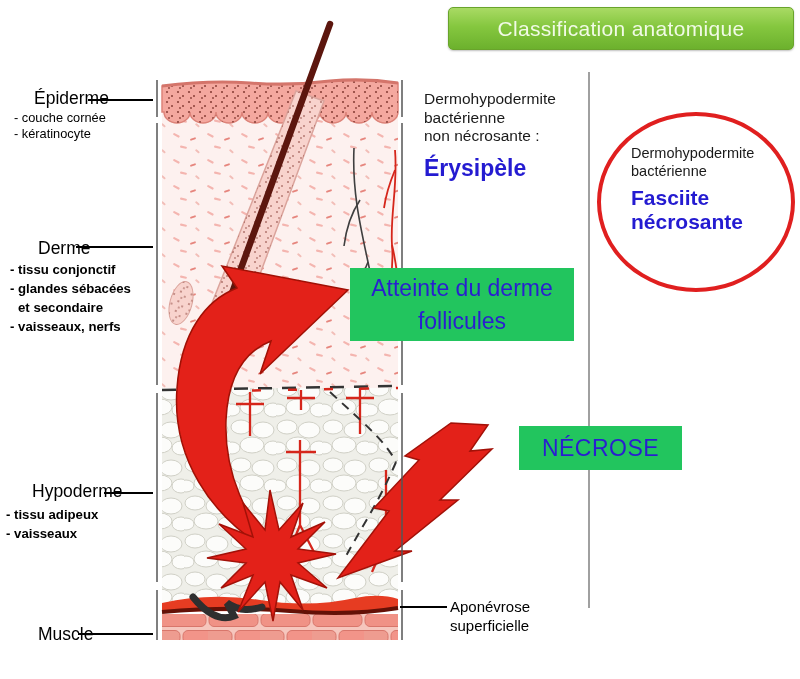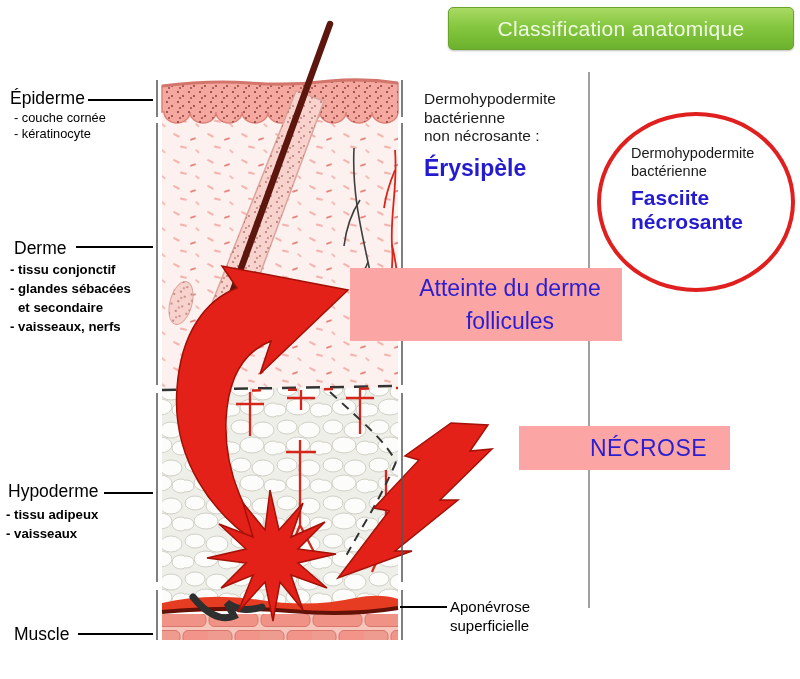--- a/index.html
+++ b/index.html
@@ -6,38 +6,38 @@
   #canvas{position:relative;width:800px;height:640px;background:#ffffff;overflow:hidden;
           font-family:"Liberation Sans",sans-serif;color:#111;}
   .abs{position:absolute;}
   
   #banner{left:448px;top:7px;width:344px;height:41px;border-radius:5px;
           background:linear-gradient(180deg,#a9da64 0%,#85c73f 45%,#6cb12d 100%);
           border:1px solid #69a42b;display:flex;align-items:center;justify-content:center;
           box-shadow:0 1px 2px rgba(0,0,0,.25);}
   #banner span{font-size:21px;color:#f1fae6;letter-spacing:.3px;}
   
-  .layer-label{font-size:17.5px;color:#000;}
+  .layer-label{font-size:17.5px;color:#000;margin-left:24px;}
   .layer-items{font-size:12.8px;line-height:15.5px;color:#000;}
   .layer-items div{white-space:nowrap;}
   .lh19 .layer-items div, .lh19{line-height:19px;font-weight:bold;}
   .indent{padding-left:8px;}
   
   #dermo1{left:424px;top:90px;width:170px;}
   #dermo1 .intro{font-size:15.5px;font-weight:500;line-height:18.5px;color:#1a1a1a;}
   #dermo1 .disease{margin-top:9px;font-size:23px;font-weight:bold;color:#241bd1;}
   
   #ellipse{left:597px;top:112px;width:198px;height:180px;border:4px solid #e01f1f;
            border-radius:50%;box-sizing:border-box;}
   #ellipse .inner{position:absolute;left:30px;top:28px;width:150px;}
   #ellipse .intro{font-size:14.5px;font-weight:500;line-height:18px;color:#1a1a1a;}
   #ellipse .disease{margin-top:6px;font-size:21px;font-weight:bold;line-height:24px;color:#241bd1;}
   
-  .purple-box{background:#fca5a5;color:#2a1ed0;display:flex;flex-direction:column;
-              align-items:center;justify-content:center;text-align:center;padding-left:48px;}
+  .purple-box{background:#22c55e;color:#2a1ed0;display:flex;flex-direction:column;
+              align-items:center;justify-content:center;text-align:center;}
   #atteinte{left:350px;top:268px;width:224px;height:73px;font-size:23px;line-height:33px;font-weight:500;}
   #necrose{left:519px;top:426px;width:163px;height:44px;font-size:23px;font-weight:500;letter-spacing:.5px;}
   
   #aponevrose{left:450px;top:597px;font-size:15px;line-height:19px;color:#000;}
   svg{position:absolute;left:0;top:0;}
 </style>
 </head>
 <body>
 
 <div id="canvas">

